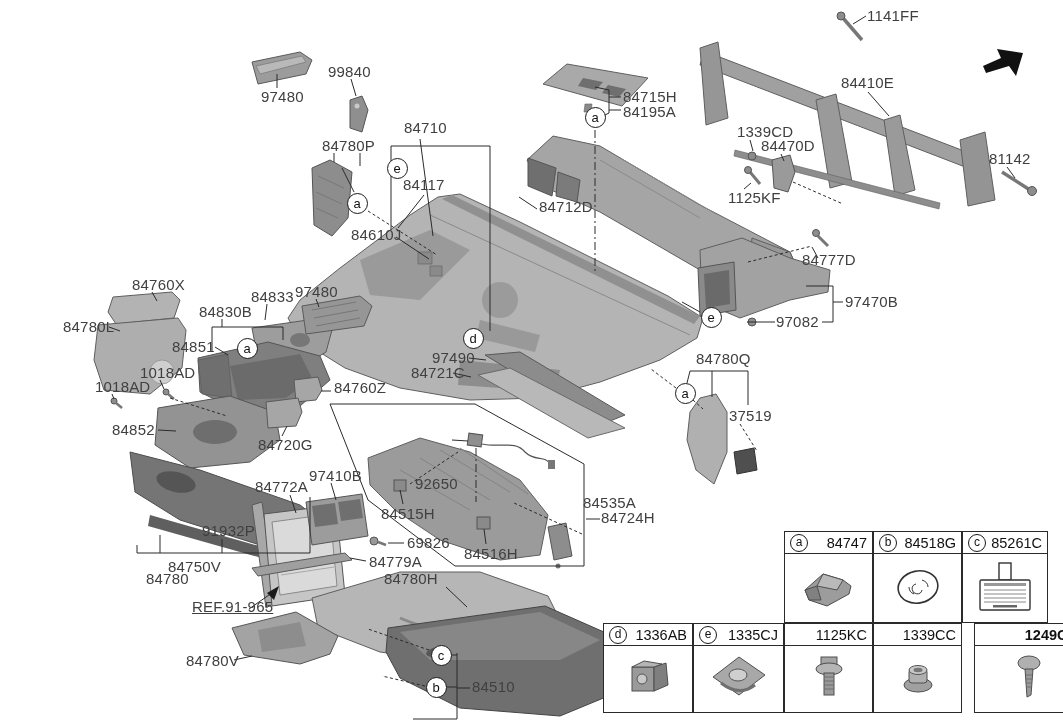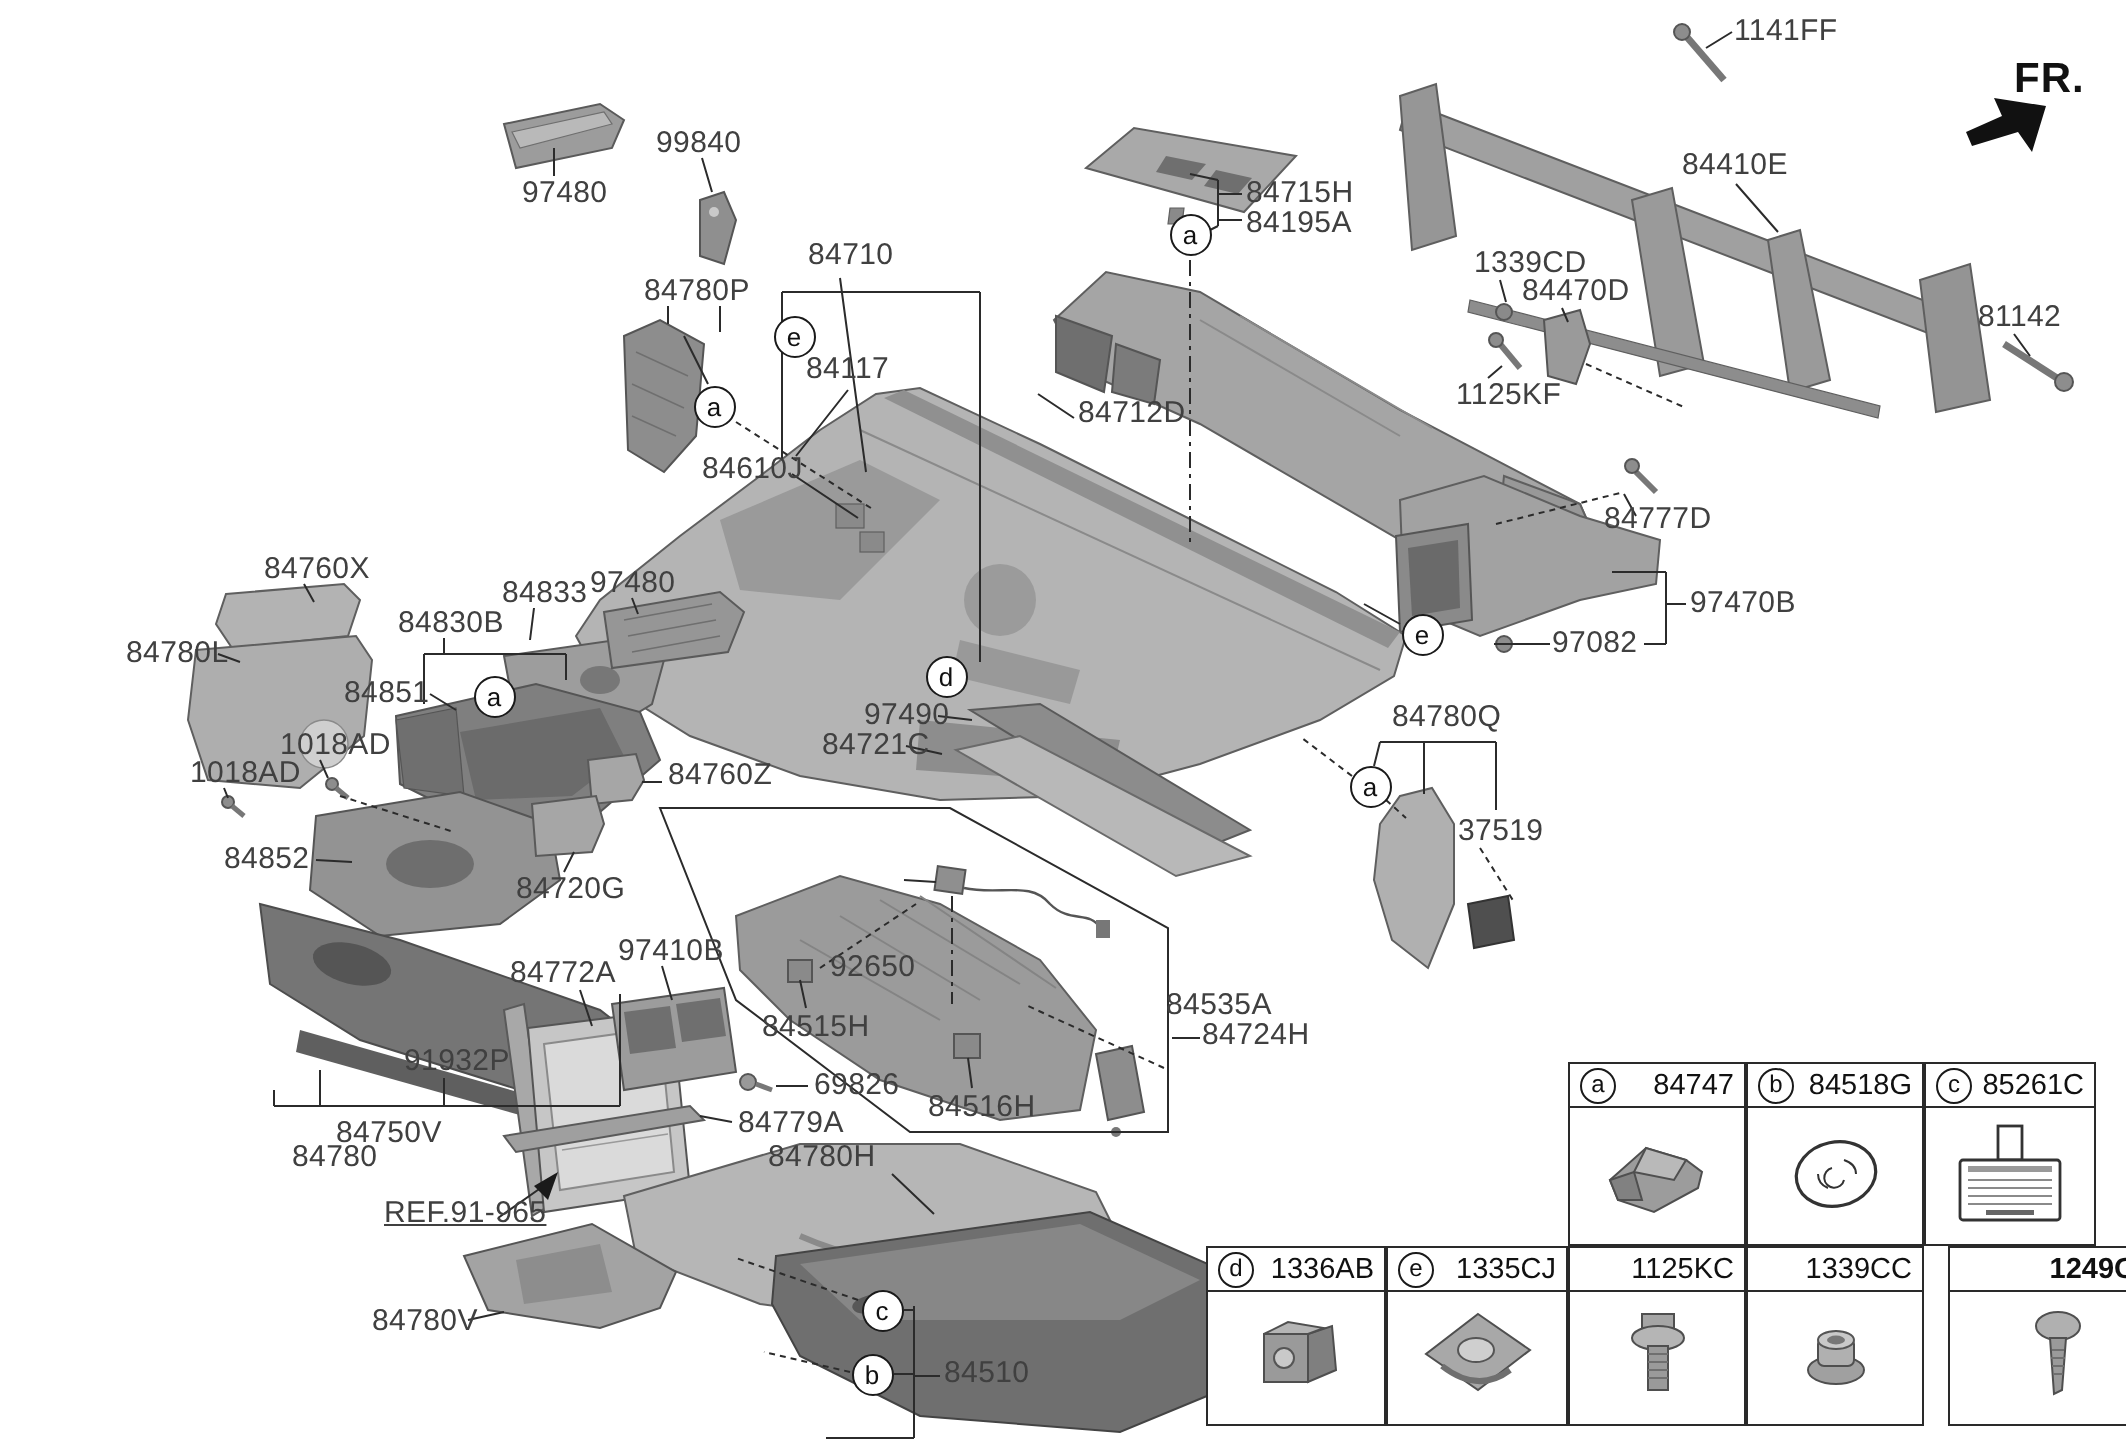--- a/index.html
+++ b/index.html
@@ -241,23 +241,20 @@
       M170,398 L227,416  M410,484 L458,452
       M425,686 L382,676  M429,650 L368,629
       M676,388 L651,369  M693,400 L703,409  M740,424 L757,451
       M582,534 L514,503"></path>
     <path fill="none" stroke="#2b2b2b" stroke-width="1" stroke-dasharray="8,3,2,3" d="M595,130 L595,272 M476,448 L476,502"></path>
 
     <polygon points="983,66 1001,58 997,49 1023,53 1016,76 1009,66 986,73" fill="#111"></polygon>
   </svg>
 
 
-  <div class="fr-wrap">
-    <div class="fr-label">FR.</div>
-  </div>
 
   <div id="labels-layer">
       <div class="plabel" style="left: 261px; top: 89px;">97480</div>
       <div class="plabel" style="left: 328px; top: 64px;">99840</div>
       <div class="plabel" style="left: 867px; top: 8px;">1141FF</div>
       <div class="plabel" style="left: 841px; top: 75px;">84410E</div>
       <div class="plabel" style="left: 989px; top: 151px;">81142</div>
       <div class="plabel" style="left: 623px; top: 89px;">84715H</div>
       <div class="plabel" style="left: 623px; top: 104px;">84195A</div>
       <div class="plabel" style="left: 404px; top: 120px;">84710</div>

